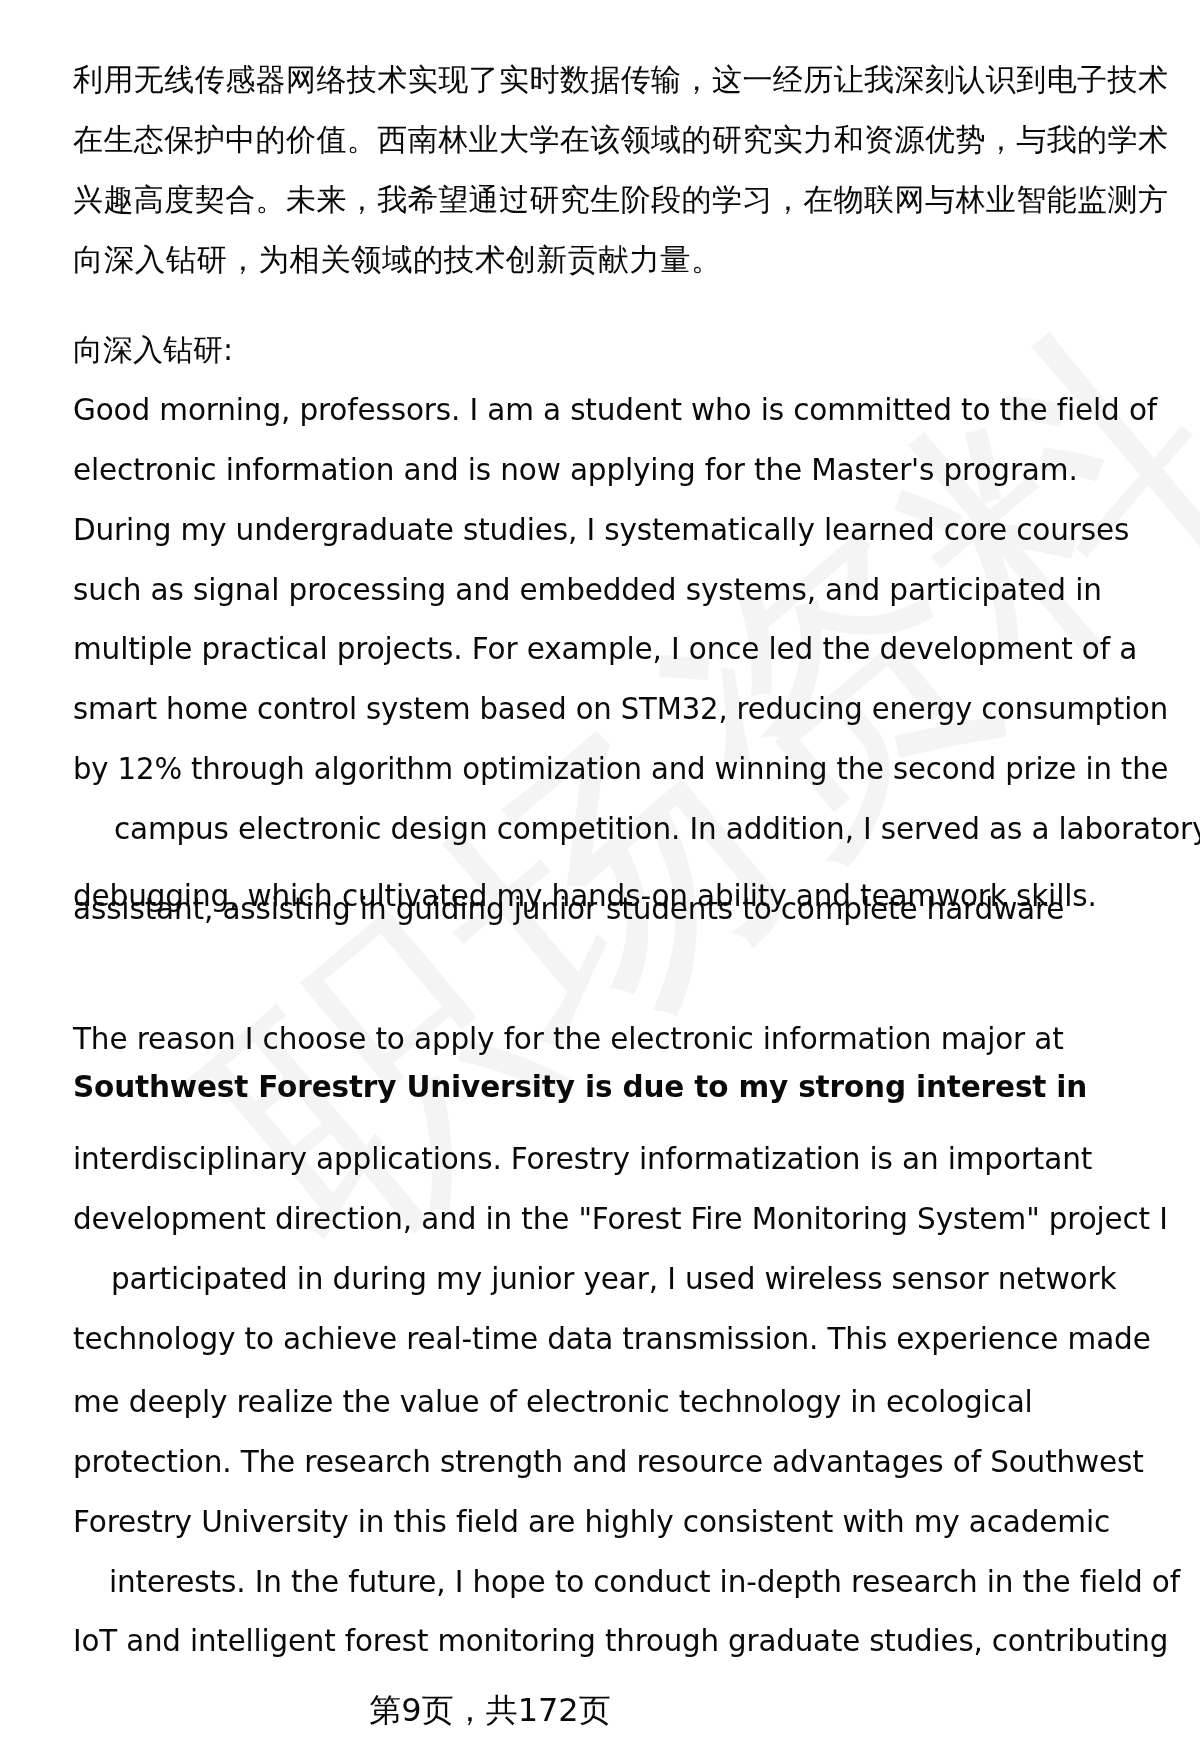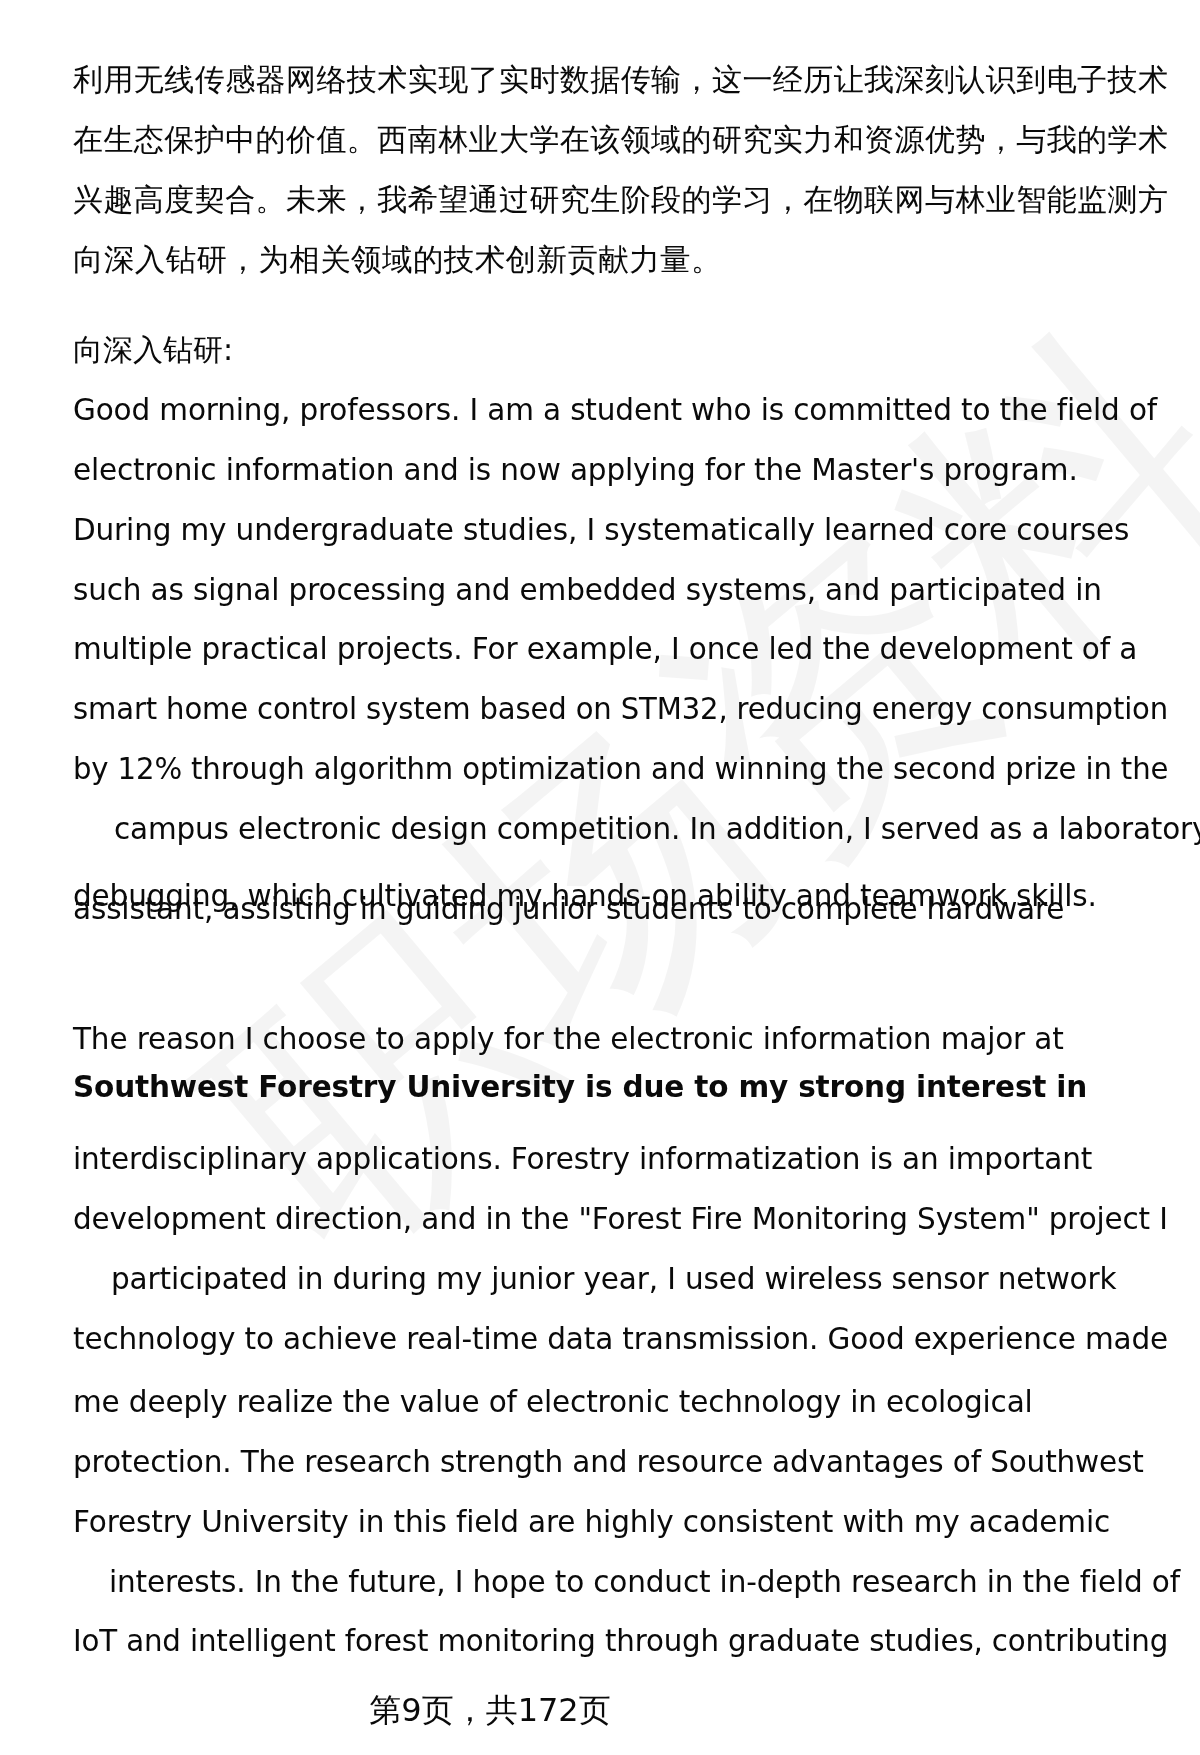--- a/index.html
+++ b/index.html
@@ -47,21 +47,21 @@
     <div class="line en" style="top:869px;margin-top:20px;">assistant, assisting in guiding junior students to complete hardware</div>
     <div class="line en" style="top:876px;text-align:center;">debugging, which cultivated my hands-on ability and teamwork skills.</div>
   </div>
 
   <div>
     <div class="line en" style="top:1019px;">The reason I choose to apply for the electronic information major at</div>
     <div class="line en" style="top:1067px;font-weight:bold;">Southwest Forestry University is due to my strong interest in</div>
     <div class="line en" style="top:1139px;">interdisciplinary applications. Forestry informatization is an important</div>
     <div class="line en" style="top: 1199px; transform-origin: left center; transform: scaleX(0.9991);">development direction, and in the "Forest Fire Monitoring System" project I</div>
     <div class="line en" style="top:1259px;margin-left:38px;">participated in during my junior year, I used wireless sensor network</div>
-    <div class="line en" style="top:1319px;">technology to achieve real-time data transmission. Good experience made</div>
+    <div class="line en" style="top:1319px;">technology to achieve real-time data transmission. This experience made</div>
     <div class="line en" style="top:1382px;">me deeply realize the value of electronic technology in ecological</div>
     <div class="line en" style="top:1442px;">protection. The research strength and resource advantages of Southwest</div>
     <div class="line en" style="top:1502px;">Forestry University in this field are highly consistent with my academic</div>
     <div class="line en" style="top:1562px;margin-left:36px;">interests. In the future, I hope to conduct in-depth research in the field of</div>
     <div class="line en" style="top: 1621px; transform-origin: left center; transform: scaleX(0.9927);">IoT and intelligent forest monitoring through graduate studies, contributing</div>
   </div>
 
   <div class="footer">第9页，共172页</div>
 
 </div>

